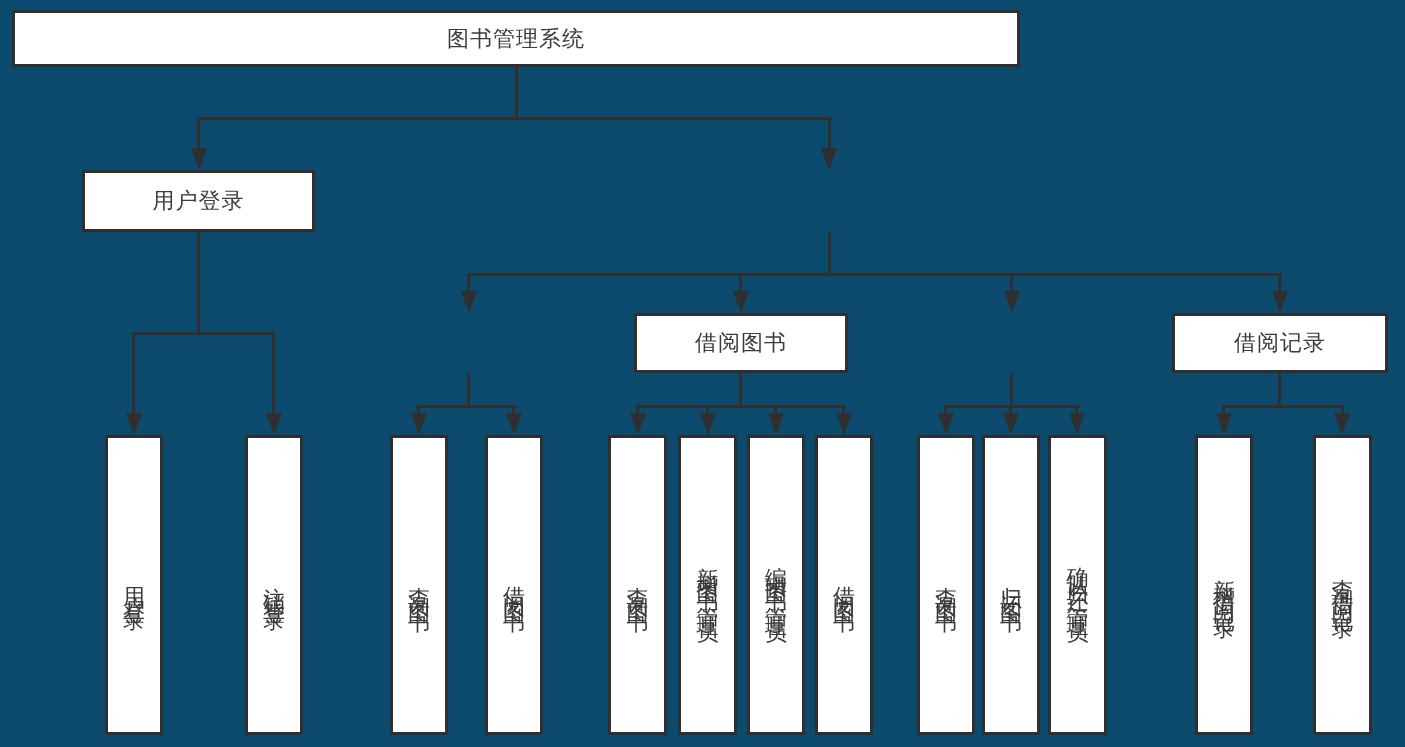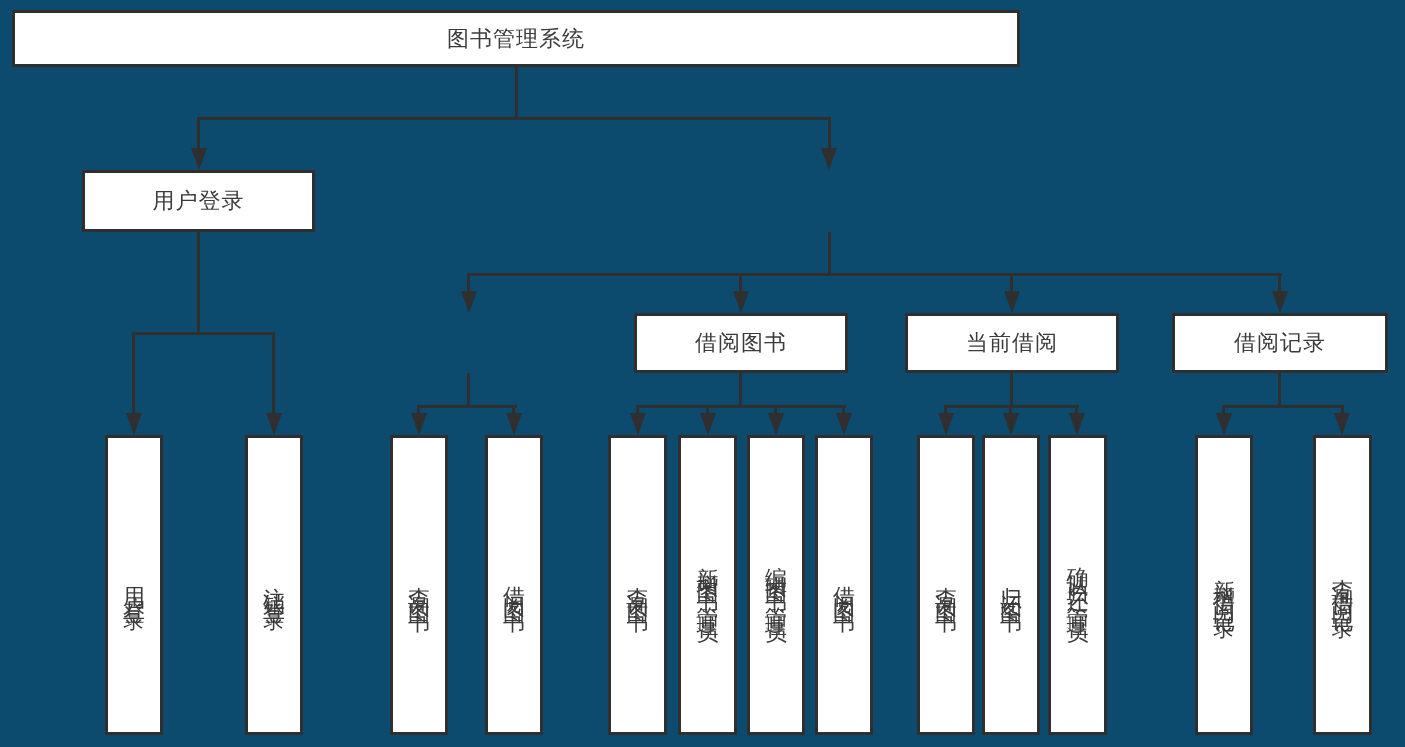--- a/index.html
+++ b/index.html
@@ -106,21 +106,20 @@
   <div class="v" style="left:1222px;top:405px;height:12px"></div>
   <div class="v" style="left:1341px;top:405px;height:12px"></div>
   <div class="arw" style="left:1216px;top:413px"></div>
   <div class="arw" style="left:1334px;top:413px"></div>
 
   <div class="box hbox" style="left:12px;top:10px;width:1008px;height:57px">图书管理系统</div>
 
   <div class="box hbox" style="left:82px;top:170px;width:233px;height:62px">用户登录</div>
 
   <div class="box hbox" style="left:634px;top:313px;width:214px;height:60px">借阅图书</div>
-  <div class="box hbox" style="left:905px;top:313px;width:214px;height:60px">当前借阅</div>
   <div class="box hbox" style="left:1172px;top:313px;width:216px;height:60px">借阅记录</div>
 
   <div class="box vbox" style="left:105px;top:435px;width:58px;height:300px">用户登录</div>
   <div class="box vbox" style="left:245px;top:435px;width:58px;height:300px">注销登录</div>
 
   <div class="box vbox" style="left:390px;top:435px;width:58px;height:300px">查询图书</div>
   <div class="box vbox" style="left:485px;top:435px;width:58px;height:300px">借阅图书</div>
 
   <div class="box vbox" style="left:608px;top:435px;width:59px;height:300px">查询图书</div>
   <div class="box vbox" style="left:678px;top:435px;width:59px;height:300px">新增图书（管理员）</div>

